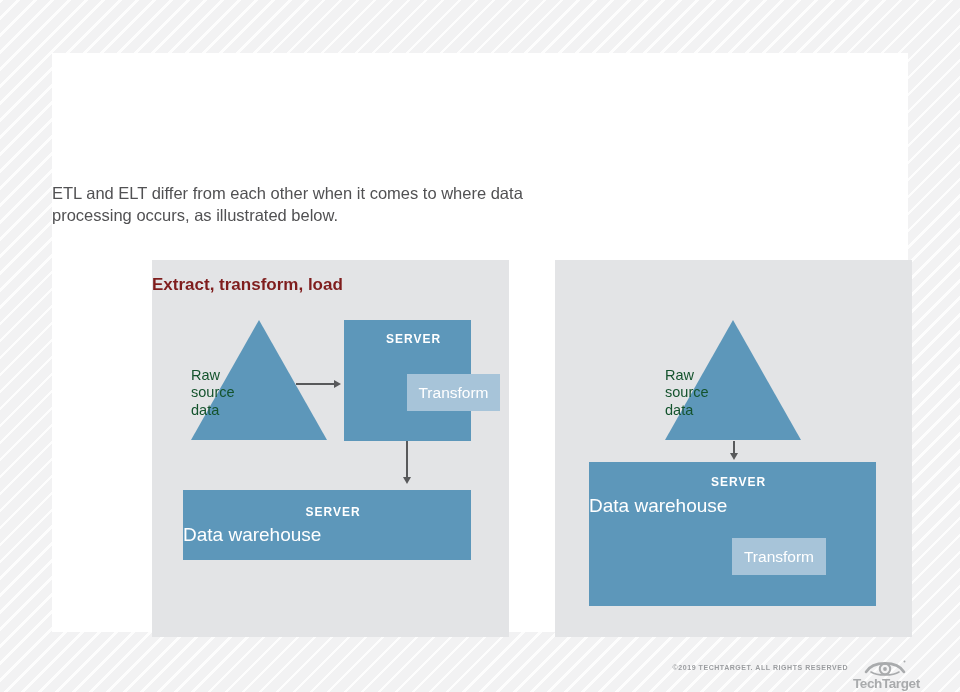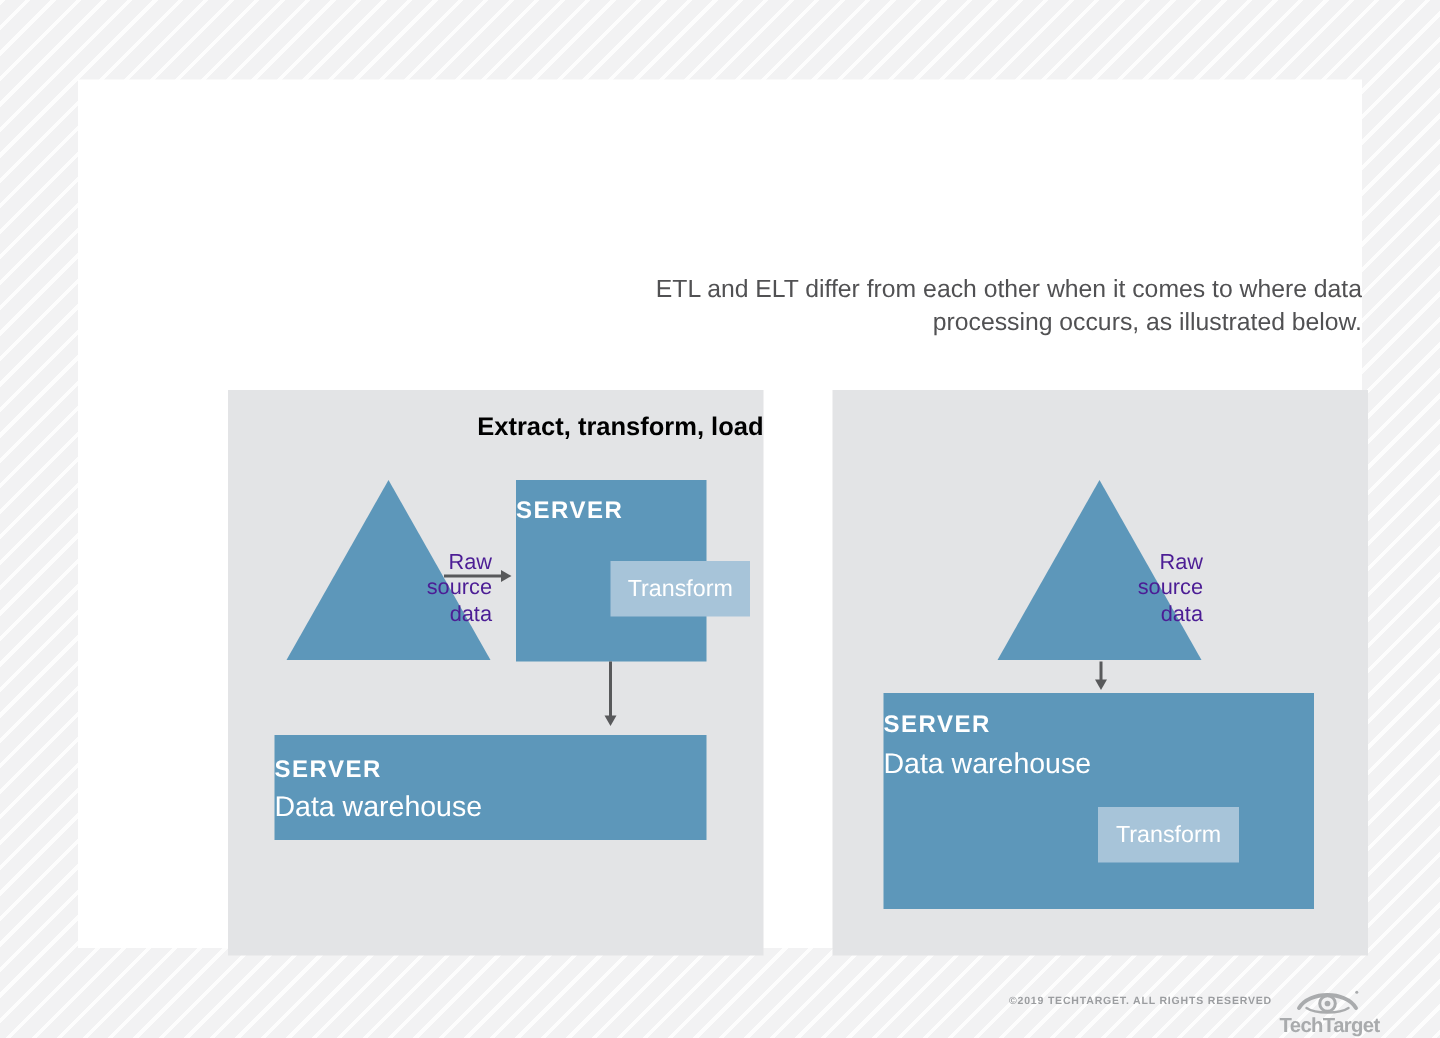--- a/index.html
+++ b/index.html
@@ -28,56 +28,56 @@
   }
 
   .title{
     position:absolute;left:0;top:77px;width:100%;
     text-align:center;
     font-size:39px;font-weight:800;letter-spacing:-1px;
     color:var(--text-dark);
   }
   .subtitle{
     position:absolute;left:0;top:129px;width:100%;
-    text-align:right;white-space:pre-line;
+    text-align:left;white-space:pre-line;
     font-size:16.5px;line-height:1.35;
     color:#515153;
   }
 
   .panel{
     position:absolute;top:207px;width:357px;height:377px;
     background:var(--panel-bg);
   }
   .panel-etl{left:100px;}
   .panel-elt{left:503px;}
   .panel-header{
     position:absolute;left:0;top:15px;width:100%;
-    text-align:right;
-    font-size:17px;font-weight:bold;color:#000000;
+    text-align:left;
+    font-size:17px;font-weight:bold;color:#7f1d1d;
   }
 
   
   .tri-wrap{position:absolute;width:137px;height:120px;}
   .tri-shape{
     position:absolute;left:0;top:0;width:0;height:0;
     border-left:68.5px solid transparent;
     border-right:68.5px solid transparent;
     border-bottom:120px solid var(--blue);
   }
   .tri-label{
     position:absolute;left:0;top:47px;width:100%;
-    text-align:right;white-space:pre-line;
-    font-size:14.5px;line-height:1.2;color:#4c1d95;
+    text-align:left;white-space:pre-line;
+    font-size:14.5px;line-height:1.2;color:#14532d;
   }
 
   
   .blue-box{position:absolute;background:var(--blue);color:#ffffff;}
   .server-label{
-    display:block;
-    font-size:16px;font-weight:bold;letter-spacing:1px;
+    display:block;text-align:center;
+    font-size:12px;font-weight:bold;letter-spacing:1px;margin-left:12px;
   }
   .box-name{display:block;font-size:19px;}
   .transform-box{
     position:absolute;background:var(--light-blue);
     display:flex;align-items:center;justify-content:center;
     font-size:15.5px;color:#ffffff;margin-left:46px;
   }
 
   
   .arrow-line-h{position:absolute;height:1.8px;background:var(--arrow);}

